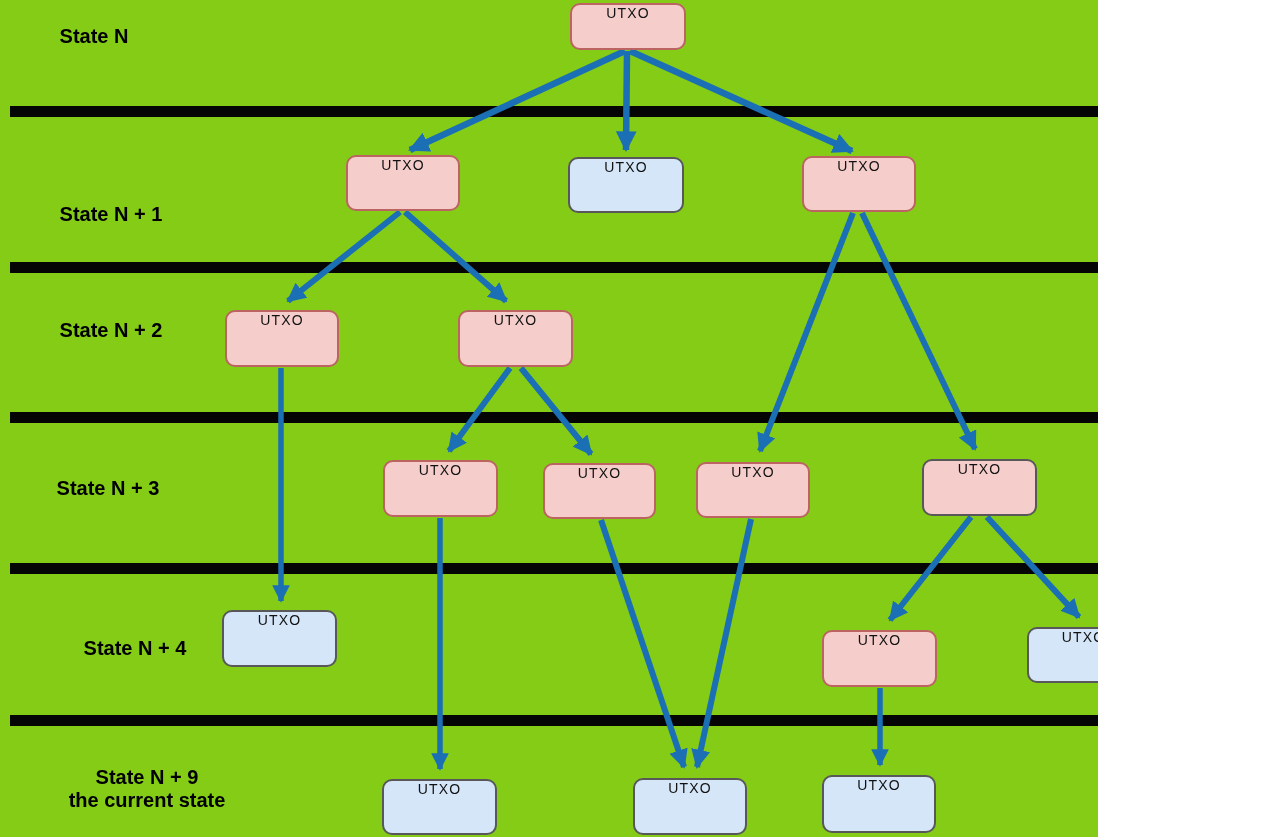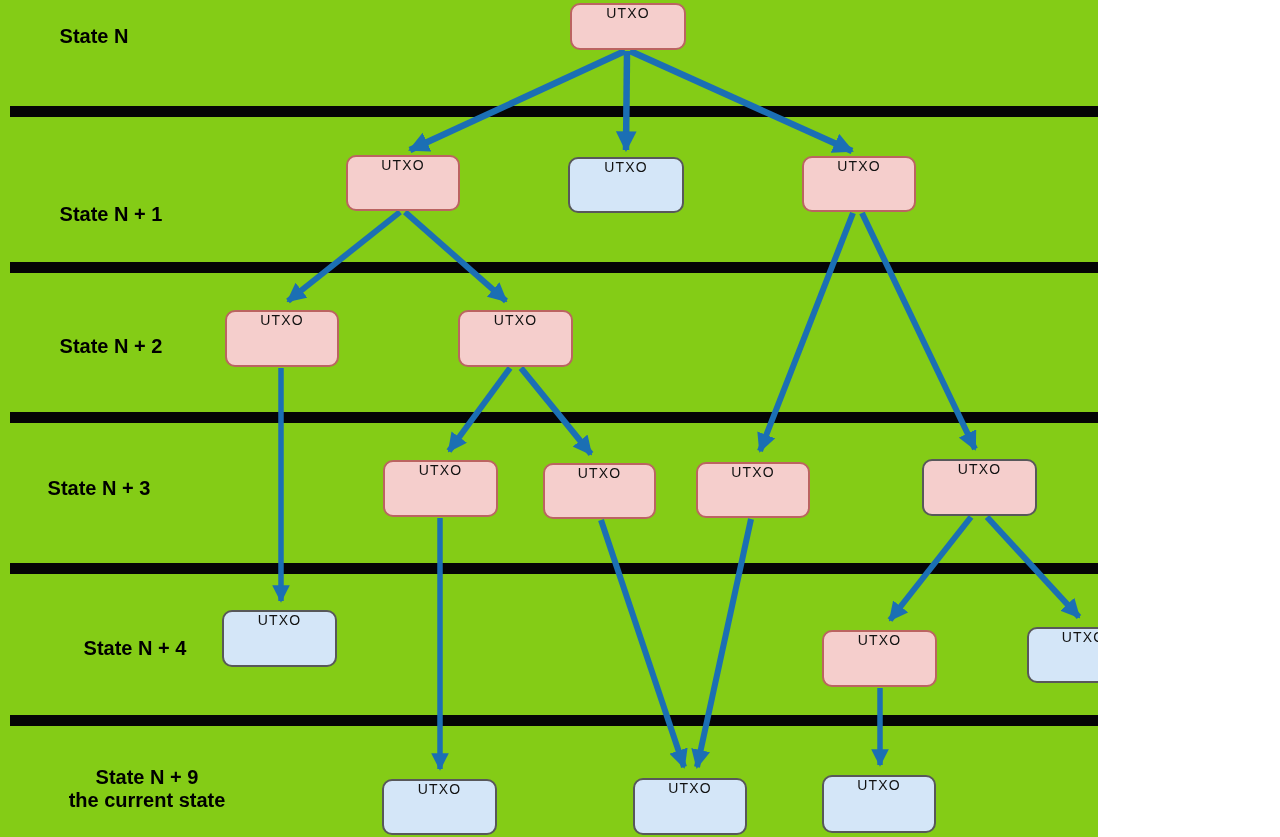--- a/index.html
+++ b/index.html
@@ -67,24 +67,24 @@
         <line x1="880" y1="688" x2="880" y2="765" stroke="#1b6fb4" stroke-width="5.5" marker-end="url(#arrowhead)"></line>
       </g>
   </svg>
   <div id="labels">
       <div class="row-label" style="left: 94px; top: 36px;">
         <div>State N</div>
       </div>
       <div class="row-label" style="left: 111px; top: 182px; margin-top: 32px;">
         <div>State N + 1</div>
       </div>
-      <div class="row-label" style="left: 111px; top: 346px;">
+      <div class="row-label" style="left: 111px; top: 330px;">
         <div>State N + 2</div>
       </div>
-      <div class="row-label" style="left: 99px; top: 488px;">
+      <div class="row-label" style="left: 108px; top: 488px;">
         <div>State N + 3</div>
       </div>
       <div class="row-label" style="left: 111px; top: 648px; margin-left: 24px;">
         <div>State N + 4</div>
       </div>
       <div class="row-label" style="left: 147px; top: 789px;">
         <div>State N + 9</div>
         <div>the current state</div>
       </div>
     </div>

